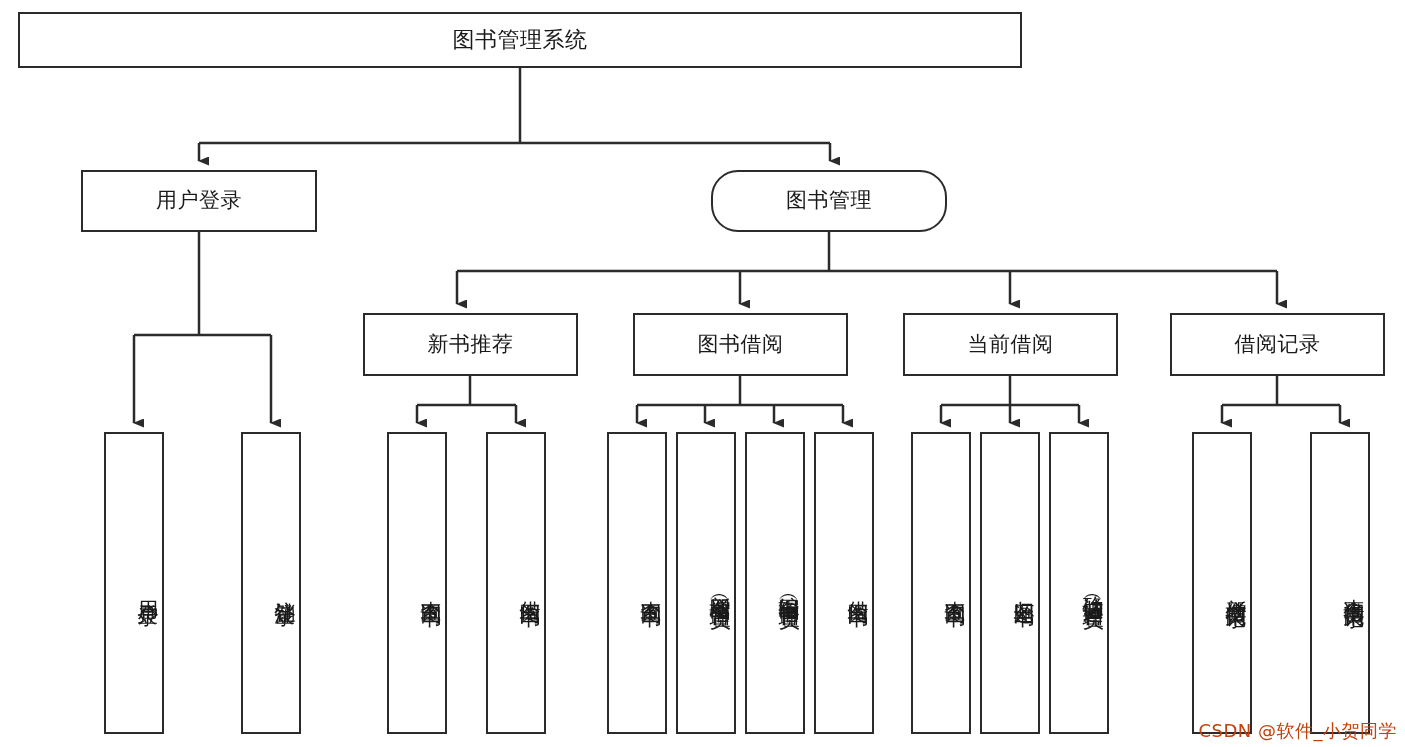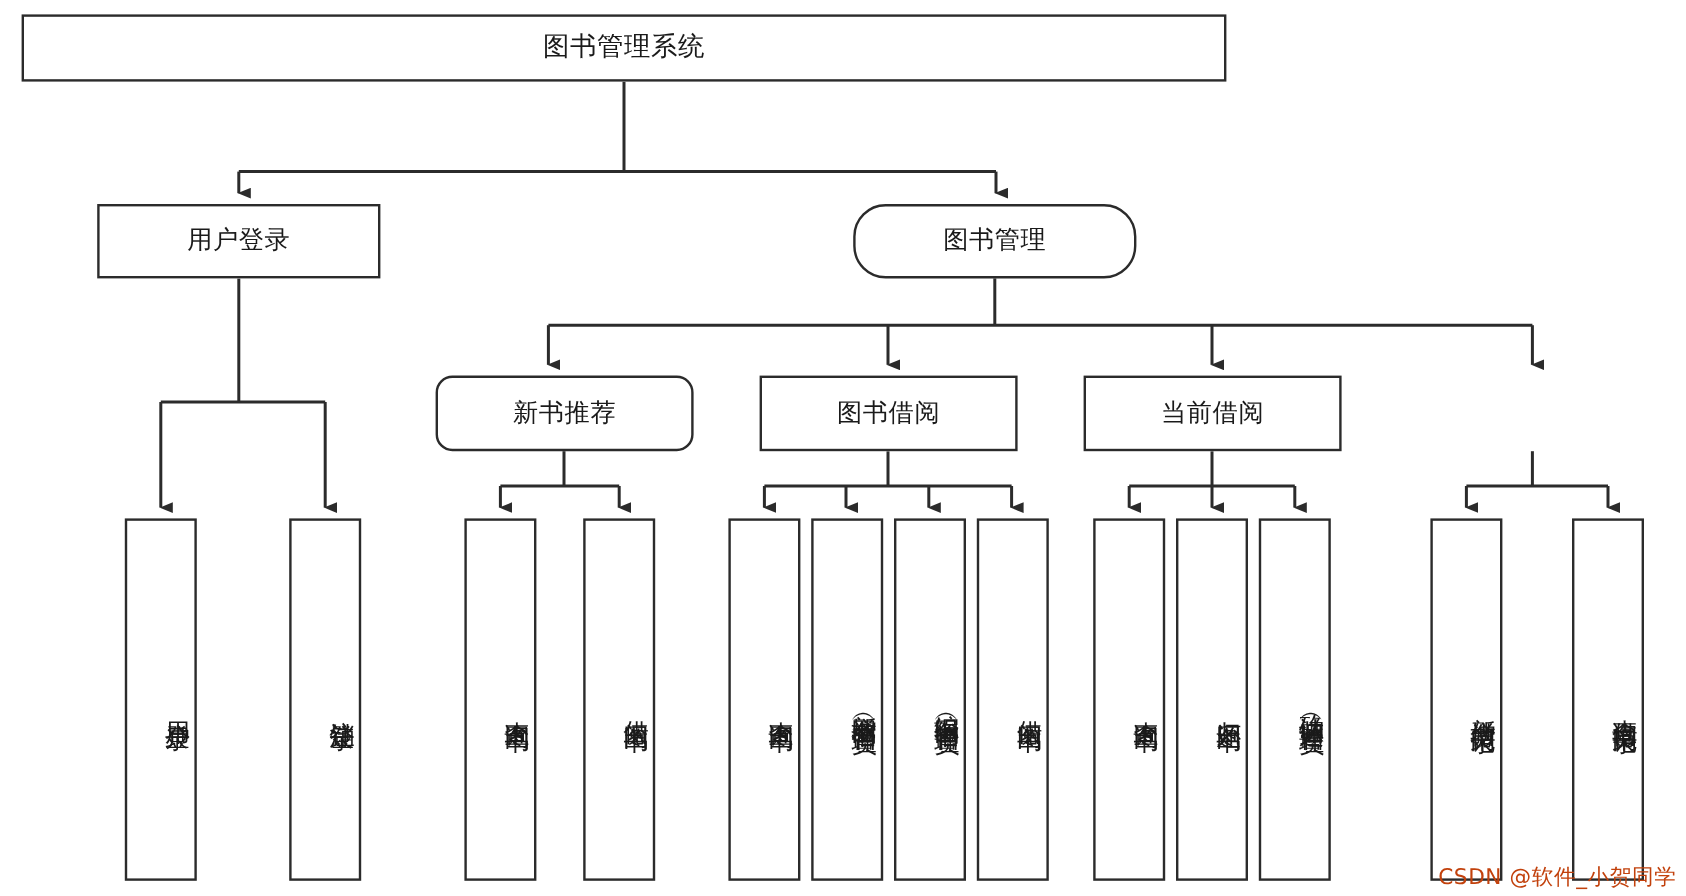--- a/index.html
+++ b/index.html
@@ -130,32 +130,35 @@
   </div>
 
   <div class="node horiz" style="left:81px; top:170px; width:236px; height:62px;">
     <span class="label">用户登录</span>
   </div>
 
   <div class="node horiz" style="left:711px; top:170px; width:236px; height:62px;border-radius:27px;">
     <span class="label">图书管理</span>
   </div>
 
-  <div class="node horiz" style="left:363px; top:313px; width:215px; height:63px;border-radius:14px;">
+  <div class="node horiz" style="left:363px; top:313px; width:215px; height:63px;">
     <span class="label">新书推荐</span>
   </div>
 
   <div class="node horiz" style="left:633px; top:313px; width:215px; height:63px;">
     <span class="label">图书借阅</span>
   </div>
 
   <div class="node horiz" style="left:903px; top:313px; width:215px; height:63px;">
     <span class="label">当前借阅</span>
   </div>
 
+  <div class="node horiz" style="left:1170px; top:313px; width:215px; height:63px;">
+    <span class="label">借阅记录</span>
+  </div>
 
   <div class="node vert" style="left:104px; top:432px; width:60px; height:302px;">
     <span class="label">用户登录</span>
   </div>
 
   <div class="node vert" style="left:241px; top:432px; width:60px; height:302px;">
     <span class="label">注销登录</span>
   </div>
 
   <div class="node vert" style="left:387px; top:432px; width:60px; height:302px;">

